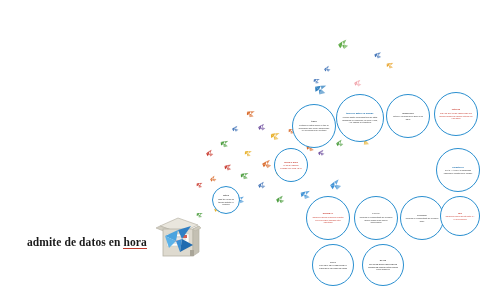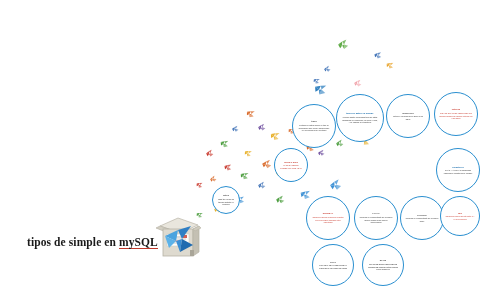--- a/index.html
+++ b/index.html
@@ -461,16 +461,16 @@
     <svg width="32" height="30" viewBox="0 0 32 30">
       <polygon points="1,10 14,4 12,15" fill="#4aa3df"></polygon>
       <polygon points="14,4 27,0 18,13" fill="#2f7fc4"></polygon>
       <polygon points="12,15 18,13 16,26" fill="#3b8fd4"></polygon>
       <polygon points="16,26 18,13 29,19" fill="#1f6bb0"></polygon>
       <polygon points="1,10 12,15 5,22" fill="#5cb2e8"></polygon>
     </svg>
   </div>
 
   <div id="title">
-    <span>tipos de simple en </span><span class="u">mySQL</span>
+    <span>admite de datos en </span><span class="u">hora</span>
   </div>
 
 </div>
 
 </body></html>

